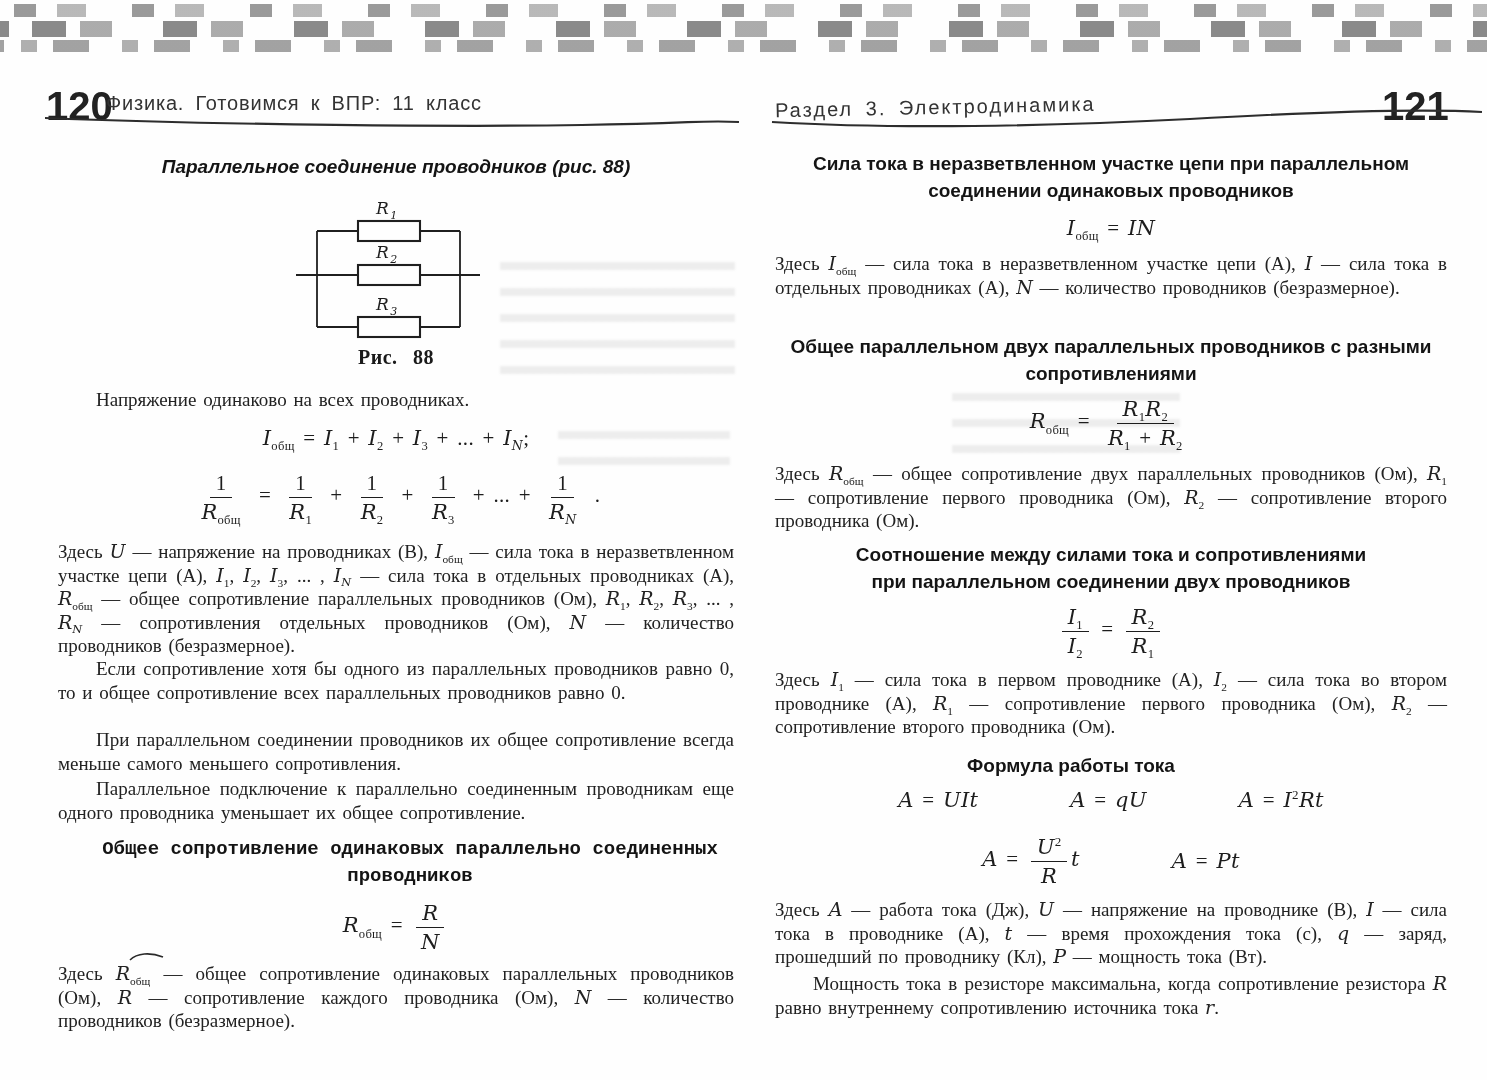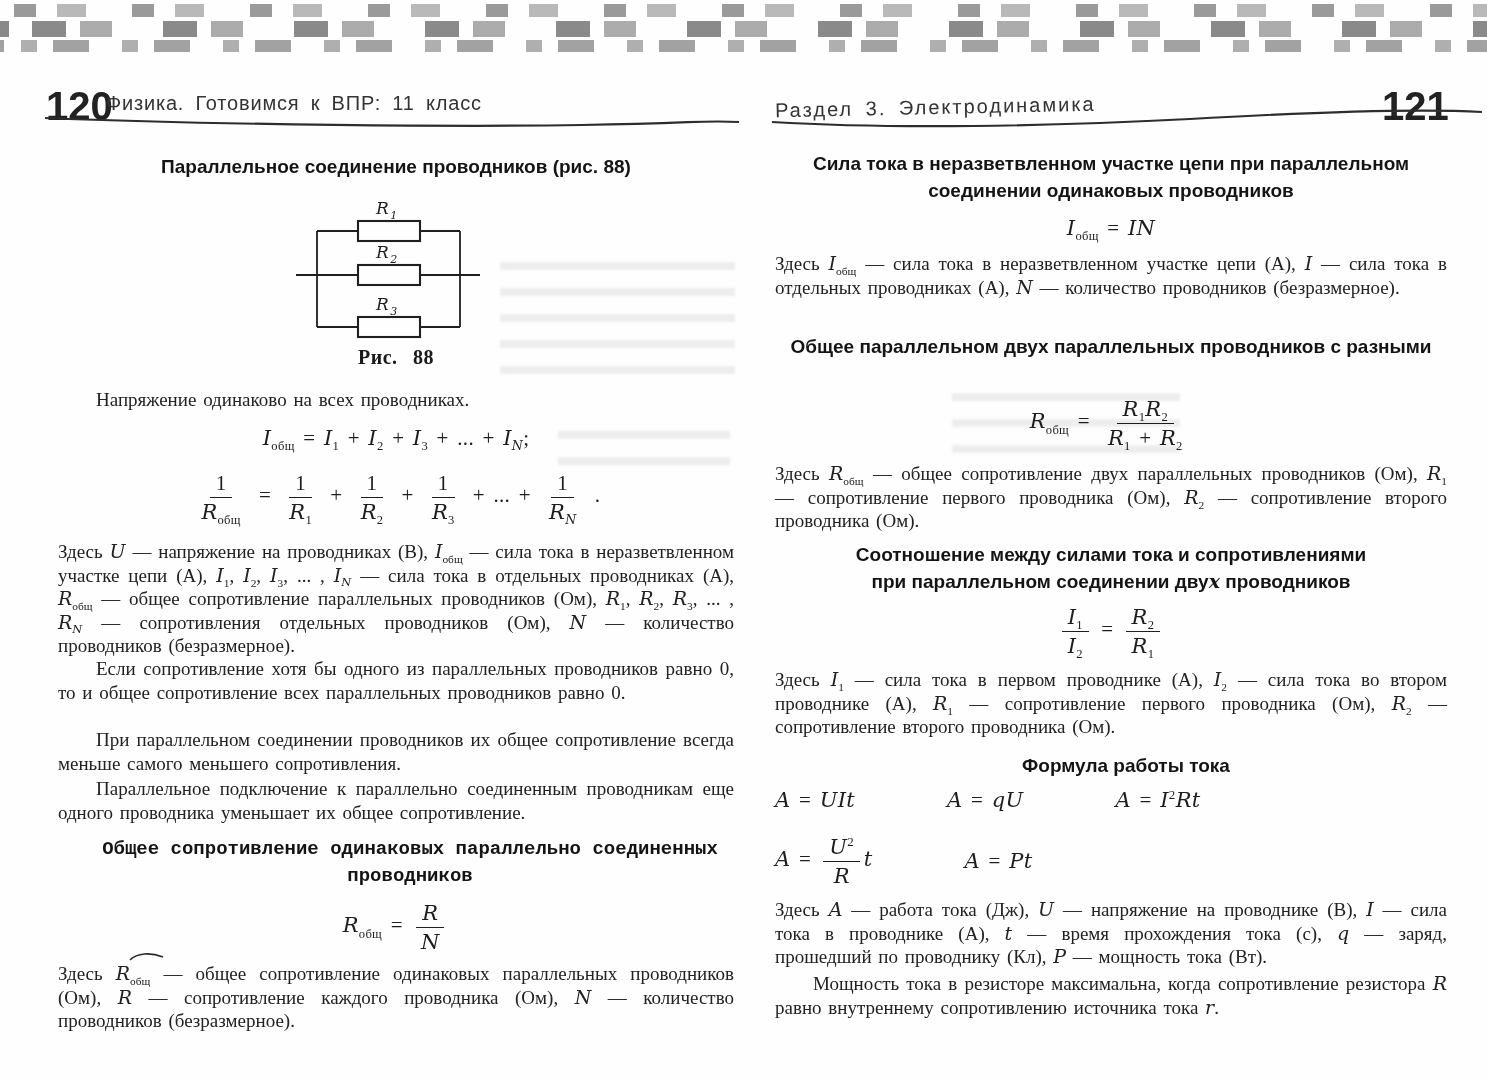--- a/index.html
+++ b/index.html
@@ -17,21 +17,21 @@
              line-height:27px;text-align:center;color:#141414;}
   
   .formula{font-size:21px;text-align:center;color:#1d1d1d;letter-spacing:.3px;word-spacing:3px;}
   i{font-style:italic;font-family:"DejaVu Serif",serif;}
   sub{font-size:60%;line-height:0;}
   sup{font-size:62%;line-height:0;}
   .frac{display:inline-flex;flex-direction:column;align-items:center;vertical-align:middle;
         margin:4px .18em;line-height:1.25;}
   .fnum{display:block;padding:0 .28em .04em;border-bottom:1.6px solid #1d1d1d;}
   .fden{display:block;padding:.04em .28em 0;}
-  .frow{display:flex;gap:92px;align-items:center;}
+  .frow{display:flex;justify-content:center;gap:92px;align-items:center;}
   .figcap{font-weight:700;font-size:20px;text-align:center;letter-spacing:.5px;word-spacing:10px;color:#1a1a1a;}
   svg{display:block;}
   
   #scan-noise{left:0;top:2;width:1487px;height:62px;
     background-image:
       repeating-linear-gradient(90deg, transparent 0 14px, rgba(72,72,72,.55) 14px 36px, transparent 36px 57px, rgba(72,72,72,.38) 57px 86px, transparent 86px 118px),
       repeating-linear-gradient(90deg, transparent 0 23px, rgba(60,60,60,.6) 23px 57px, transparent 57px 71px, rgba(72,72,72,.45) 71px 103px, transparent 103px 131px),
       repeating-linear-gradient(90deg, transparent 0 17px, rgba(80,80,80,.45) 17px 33px, transparent 33px 49px, rgba(70,70,70,.5) 49px 85px, transparent 85px 101px);
     background-size:100% 13px,100% 16px,100% 12px;
     background-position:0 4px,9px 21px,4px 40px;
@@ -49,21 +49,21 @@
   <div class="ghost" style="left:500px;top:255px;width:235px;height:135px;"></div>
   <div class="ghost" style="left:558px;top:424px;width:172px;height:48px;"></div>
   <div class="ghost" style="left:952px;top:386px;width:228px;height:72px;"></div>
 
   <div class="blk pagenum" style="left:46px;top:84px;">120</div>
   <div class="blk runhead" style="left:106px;top:92px;">Физика.  Готовимся  к  ВПР:  11  класс</div>
   <svg class="blk" style="left:42px;top:110px;" width="700" height="22">
     <path d="M3,8 C180,15 420,17 540,15 S660,10 697,12" fill="none" stroke="#2d2d2d" stroke-width="2.2"></path>
   </svg>
 
-  <div class="blk head-sans" style="left:58px;top:153px;width:676px;">Параллельное соединение проводников (рис. 88)</div>
+  <div class="blk head-sans" style="left:58px;top:153px;width:676px;font-style:italic;">Параллельное соединение проводников (рис. 88)</div>
 
   <svg class="blk" style="left:296px;top:193px;" width="184" height="148" viewBox="0 0 184 148">
     <g stroke="#1f1f1f" stroke-width="1.8" fill="none">
       <line x1="0" y1="82" x2="62" y2="82"></line>
       <line x1="124" y1="82" x2="184" y2="82"></line>
       <line x1="21" y1="38" x2="21" y2="134"></line>
       <line x1="164" y1="38" x2="164" y2="134"></line>
       <line x1="21" y1="38" x2="62" y2="38"></line>
       <line x1="124" y1="38" x2="164" y2="38"></line>
       <line x1="21" y1="134" x2="62" y2="134"></line>
@@ -132,20 +132,21 @@
     <span style="display:block">Сила тока в неразветвленном участке цепи при параллельном</span>
     <span style="display:block">соединении одинаковых проводников</span>
   </div>
 
   <div class="blk formula" style="left:775px;top:216px;width:672px;"><i>I</i><sub>общ</sub> = <i>IN</i></div>
 
   <div class="blk para" style="left:775px;top:252px;width:672px;">Здесь <i>I</i><sub>общ</sub> — сила тока в неразветвленном участке цепи (А), <i>I</i> — сила тока в отдельных проводниках (А), <i>N</i> — количество проводников (безразмерное).</div>
 
   <div class="blk head-sans" style="left:775px;top:333px;width:672px;">
     <span style="display:block">Общее параллельном двух параллельных проводников с разными</span>
+    <span style="display:block">сопротивлениями</span>
   </div>
 
   <div class="blk formula" style="left:775px;top:392px;width:672px;"><i>R</i><sub>общ</sub> = <span class="frac">
         <span class="fnum"><i>R</i><sub>1</sub><i>R</i><sub>2</sub></span>
         <span class="fden"><i>R</i><sub>1</sub> + <i>R</i><sub>2</sub></span>
       </span></div>
 
   <div class="blk para" style="left:775px;top:462px;width:672px;">Здесь <i>R</i><sub>общ</sub> — общее сопротивление двух параллельных проводников (Ом), <i>R</i><sub>1</sub> — сопротивление первого проводника (Ом), <i>R</i><sub>2</sub> — сопротивление второго проводника (Ом).</div>
 
   <div class="blk head-sans" style="left:775px;top:541px;width:672px;">
@@ -156,21 +157,21 @@
   <div class="blk formula" style="left:775px;top:600px;width:672px;"><span class="frac">
         <span class="fnum"><i>I</i><sub>1</sub></span>
         <span class="fden"><i>I</i><sub>2</sub></span>
       </span> = <span class="frac">
         <span class="fnum"><i>R</i><sub>2</sub></span>
         <span class="fden"><i>R</i><sub>1</sub></span>
       </span></div>
 
   <div class="blk para" style="left:775px;top:668px;width:672px;">Здесь <i>I</i><sub>1</sub> — сила тока в первом проводнике (А), <i>I</i><sub>2</sub> — сила тока во втором проводнике (А), <i>R</i><sub>1</sub> — сопротивление первого проводника (Ом), <i>R</i><sub>2</sub> — сопротивление второго проводника (Ом).</div>
 
-  <div class="blk head-sans" style="left:790px;top:752px;width:672px;">Формула работы тока</div>
+  <div class="blk head-sans" style="left:735px;top:752px;width:672px;">Формула работы тока</div>
 
   <div class="blk formula frow" style="left:775px;top:788px;width:672px;">
     <span><i>A</i> = <i>UIt</i></span>
     <span><i>A</i> = <i>qU</i></span>
     <span><i>A</i> = <i>I</i><sup>2</sup><i>Rt</i></span>
   </div>
 
   <div class="blk formula frow" style="left:775px;top:830px;width:672px;">
     <span><i>A</i> = <span class="frac">
           <span class="fnum"><i>U</i><sup>2</sup></span>

